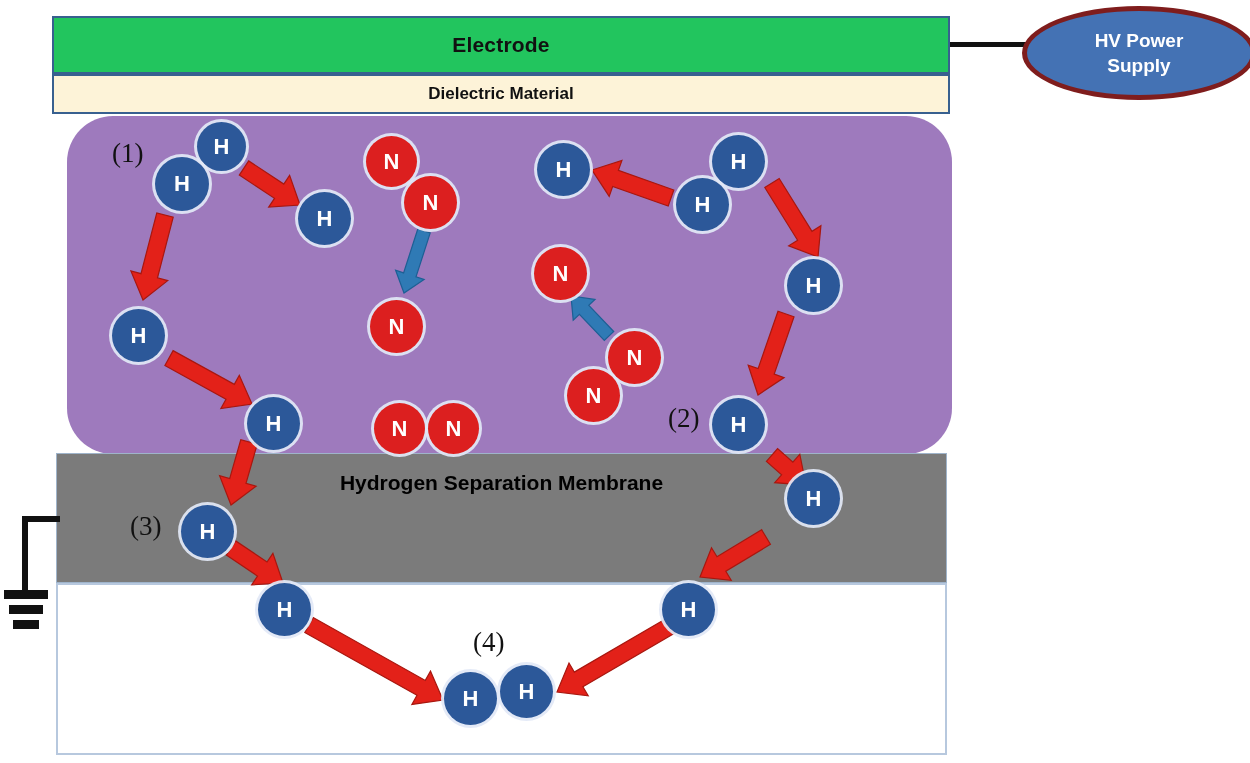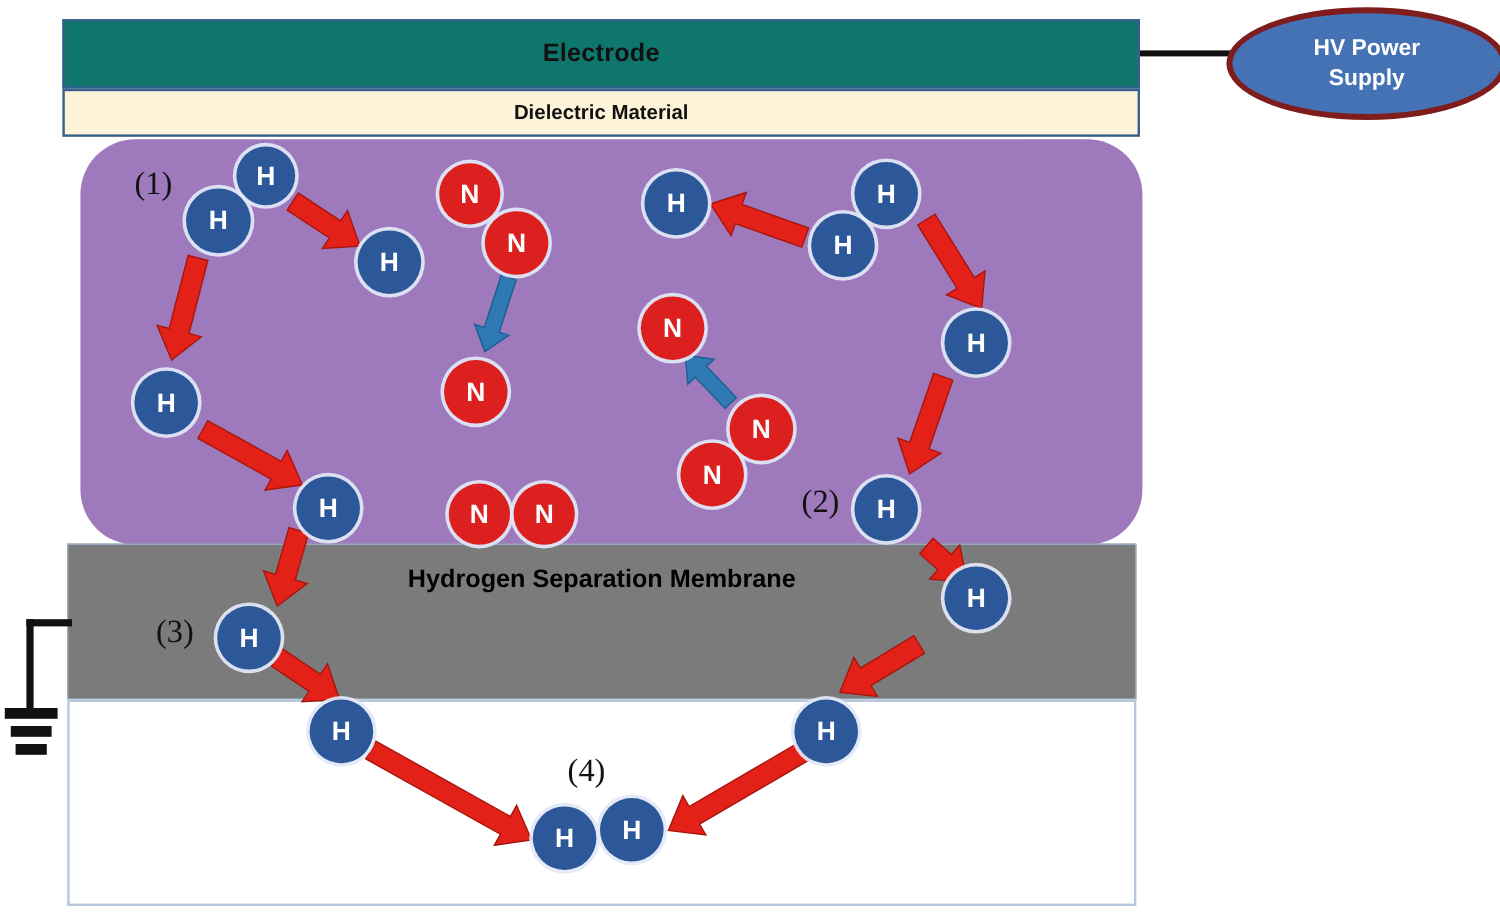--- a/index.html
+++ b/index.html
@@ -17,21 +17,21 @@
     background: #ffffff;
     overflow: hidden;
   }
   
   .electrode-block {
     position: absolute;
     left: 52px;
     top: 16px;
     width: 898px;
     height: 58px;
-    background: #0f766e;
+    background: #22c55e;
     border: 2px solid #38608f;
     box-sizing: border-box;
     display: flex;
     align-items: center;
     justify-content: center;
   }
   .electrode-label {
     font-size: 21px;
     font-weight: bold;
     color: #111111;

